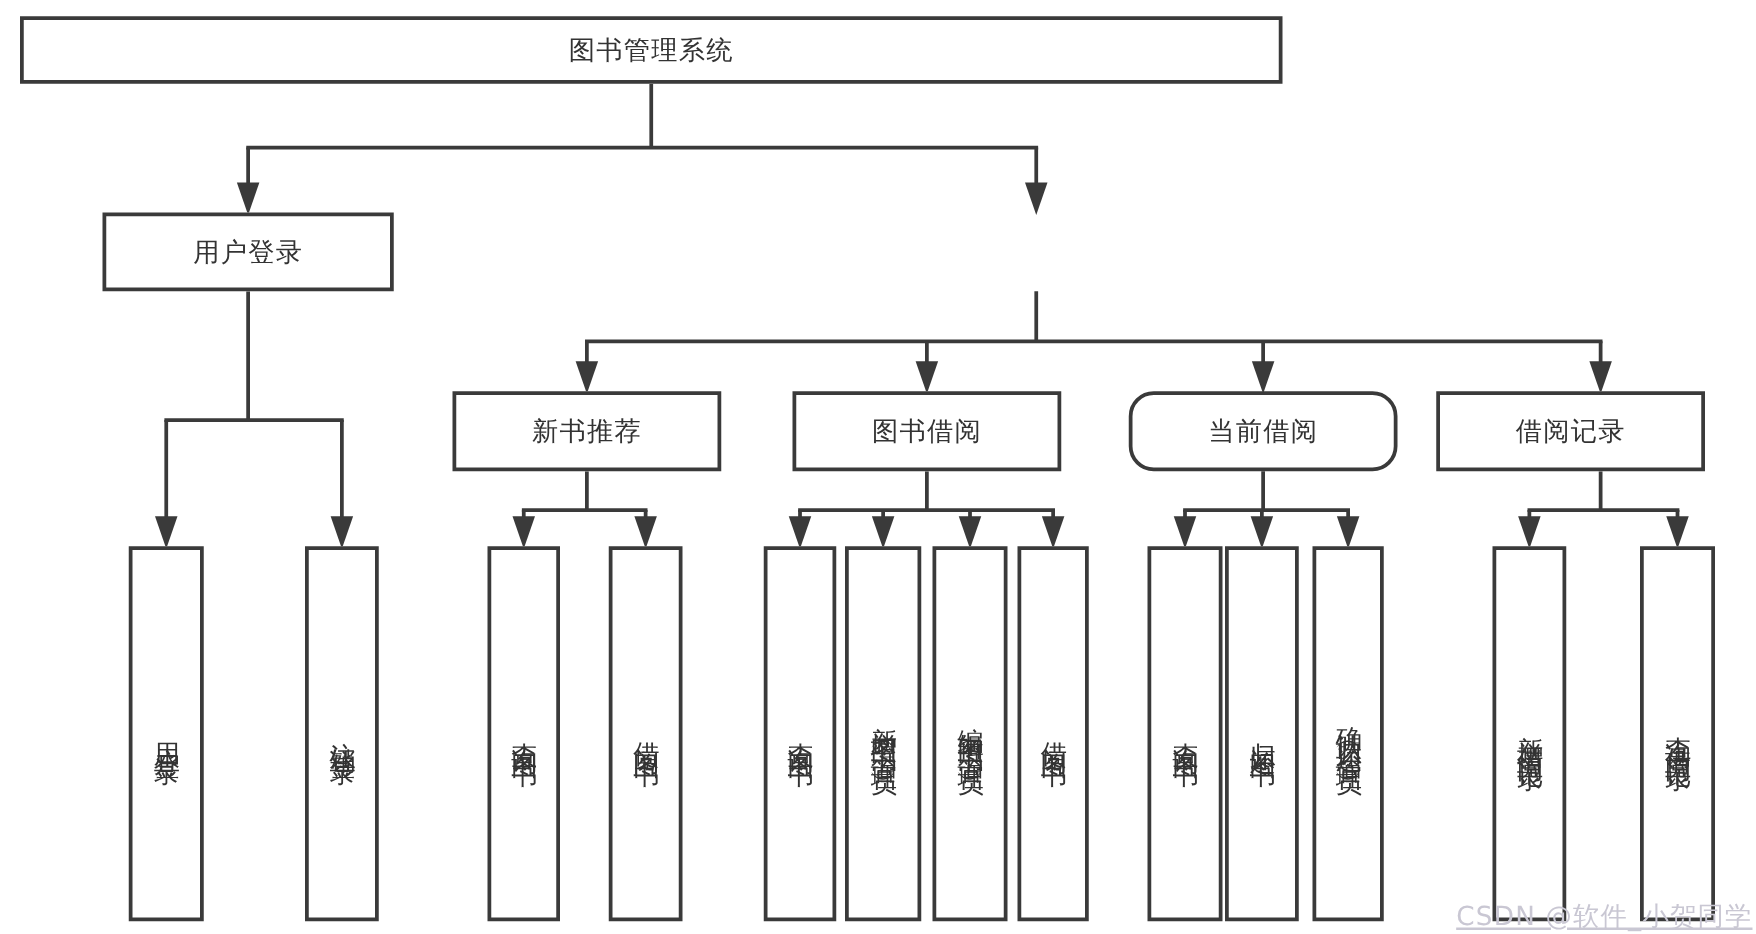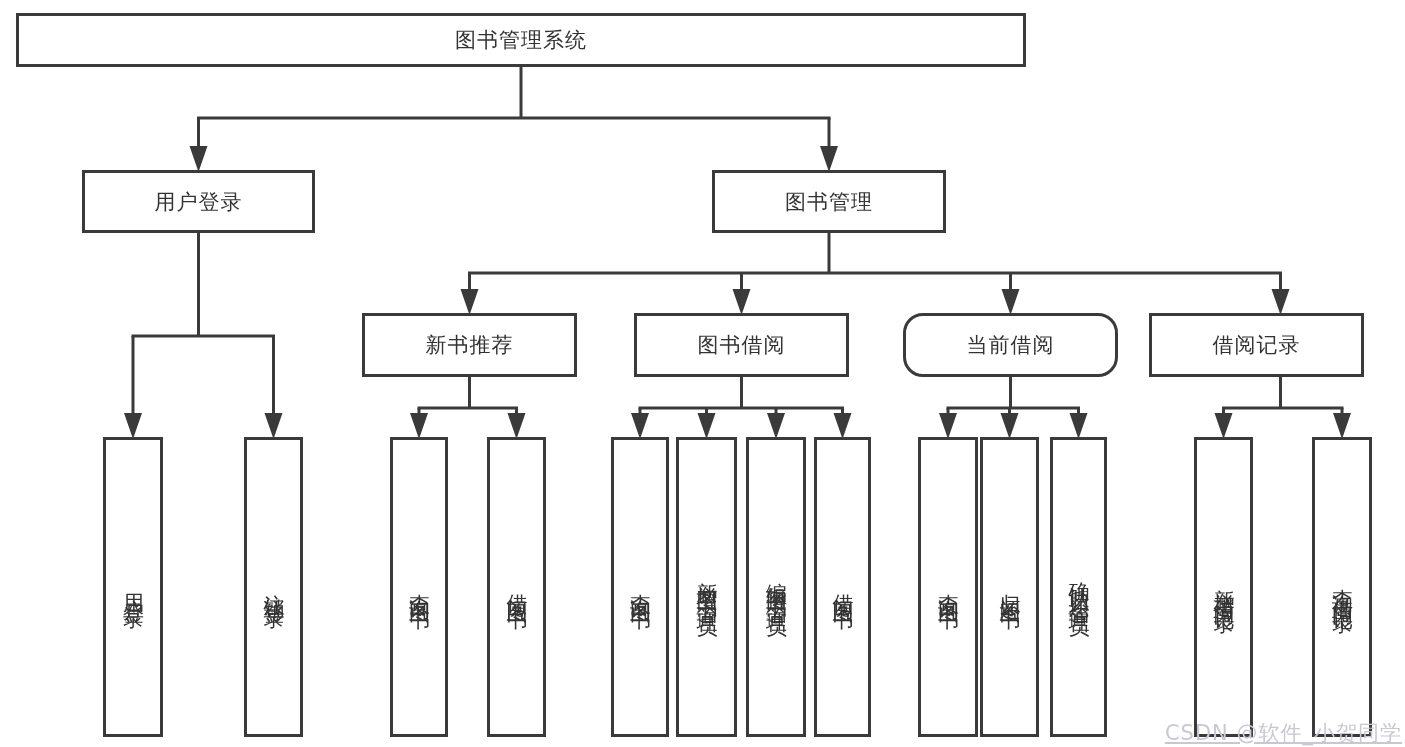--- a/index.html
+++ b/index.html
@@ -124,23 +124,20 @@
       </g>
     </svg>
 
   <div id="watermark" style="color: rgb(201, 199, 211);">CSDN @软件_小贺同学</div>
 <div class="node h" style="left: 16px; top: 13px; width: 1010px; height: 54px; border-color: rgb(58, 58, 58);">
       <span class="lbl">图书管理系统</span>
     </div>
     <div class="node h" style="left: 82px; top: 170px; width: 233px; height: 63px; border-color: rgb(58, 58, 58);">
       <span class="lbl">用户登录</span>
     </div>
-    <div class="node h" style="left: 712px; top: 170px; width: 234px; height: 63px; border-color: rgb(58, 58, 58);">
-      <span class="lbl">图书管理</span>
-    </div>
     <div class="node h" style="left: 634px; top: 313px; width: 215px; height: 64px; border-color: rgb(58, 58, 58);">
       <span class="lbl">图书借阅</span>
     </div>
     <div class="node h" style="left: 362px; top: 313px; width: 215px; height: 64px; border-color: rgb(58, 58, 58);">
       <span class="lbl">新书推荐</span>
     </div>
     <div class="node h" style="left: 903px; top: 313px; width: 215px; height: 64px; border-color: rgb(58, 58, 58); border-radius: 20px;">
       <span class="lbl">当前借阅</span>
     </div>
     <div class="node h" style="left: 1149px; top: 313px; width: 215px; height: 64px; border-color: rgb(58, 58, 58);">

